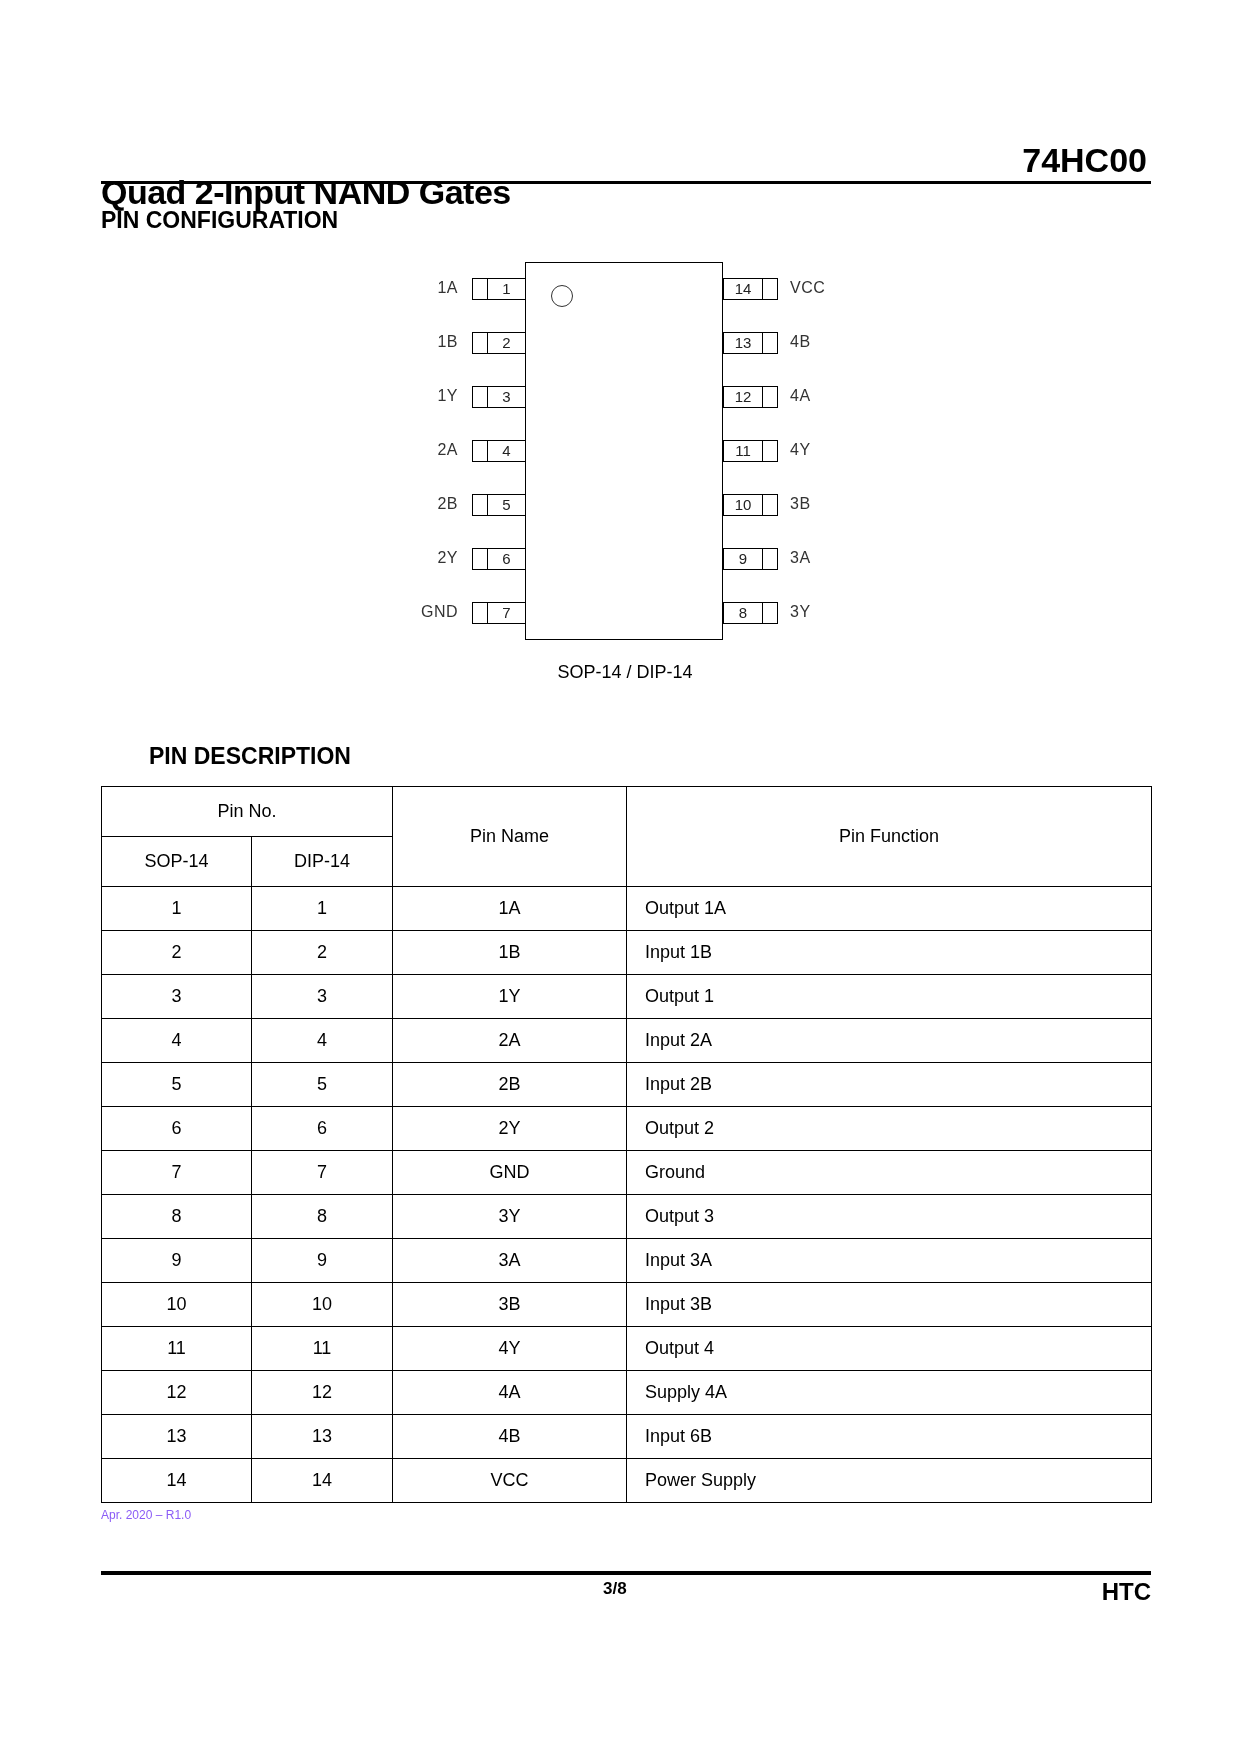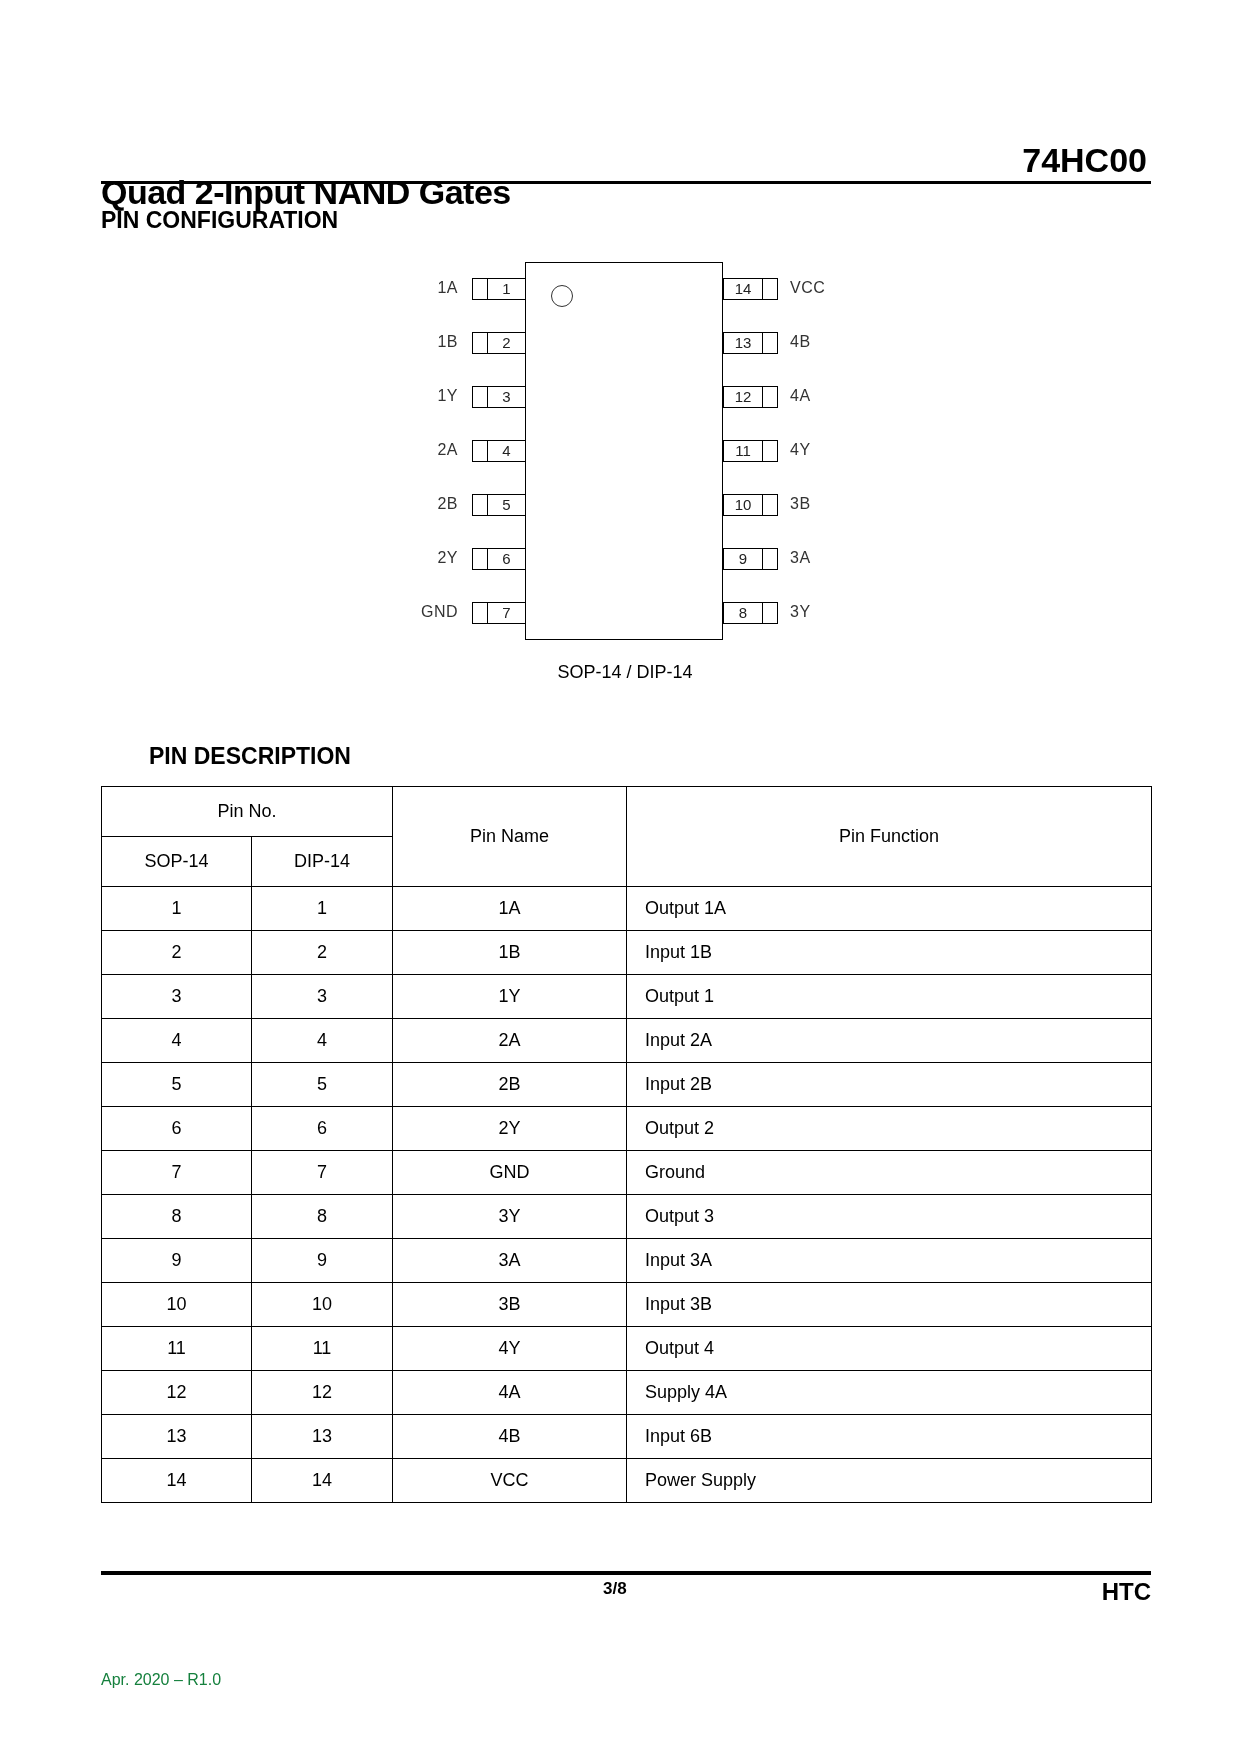--- a/index.html
+++ b/index.html
@@ -24,21 +24,21 @@
   .pin-label.l { right:782px; text-align:right; }
   .pin-label.r { left:790px; }
   .caption { left:0; width:1250px; top:662px; text-align:center; font-size:18px; }
   
   table.pins { position:absolute; left:101px; top:786px; width:1051px; border-collapse:collapse; font-size:18px; }
   table.pins td, table.pins th { border:1.5px solid #000; font-weight:normal; padding:0; }
   table.pins th { height:49px; text-align:center; }
   table.pins td { height:43px; text-align:center; }
   table.pins td.func { text-align:left; padding-left:18px; }
   .rule-bottom { left:101px; top:1571px; width:1050px; height:4px; background:#000; }
-  .foot-left { left:101px; top:1671px; font-size:16px; color:#15803d; }
+  .foot-left { left:101px; top:1508px; font-size:12px; color:#8b5cf6; }
   .foot-center { left:603px; top:1579px; font-size:17px; font-weight:bold; }
   .foot-right { right:89px; top:1578px; font-size:24px; font-weight:bold; }
 </style>
 </head>
 <body>
 
 <div class="abs title-left">Quad 2-Input NAND Gates</div>
 <div class="abs title-right">74HC00</div>
 <div class="abs rule-top"></div>
 

